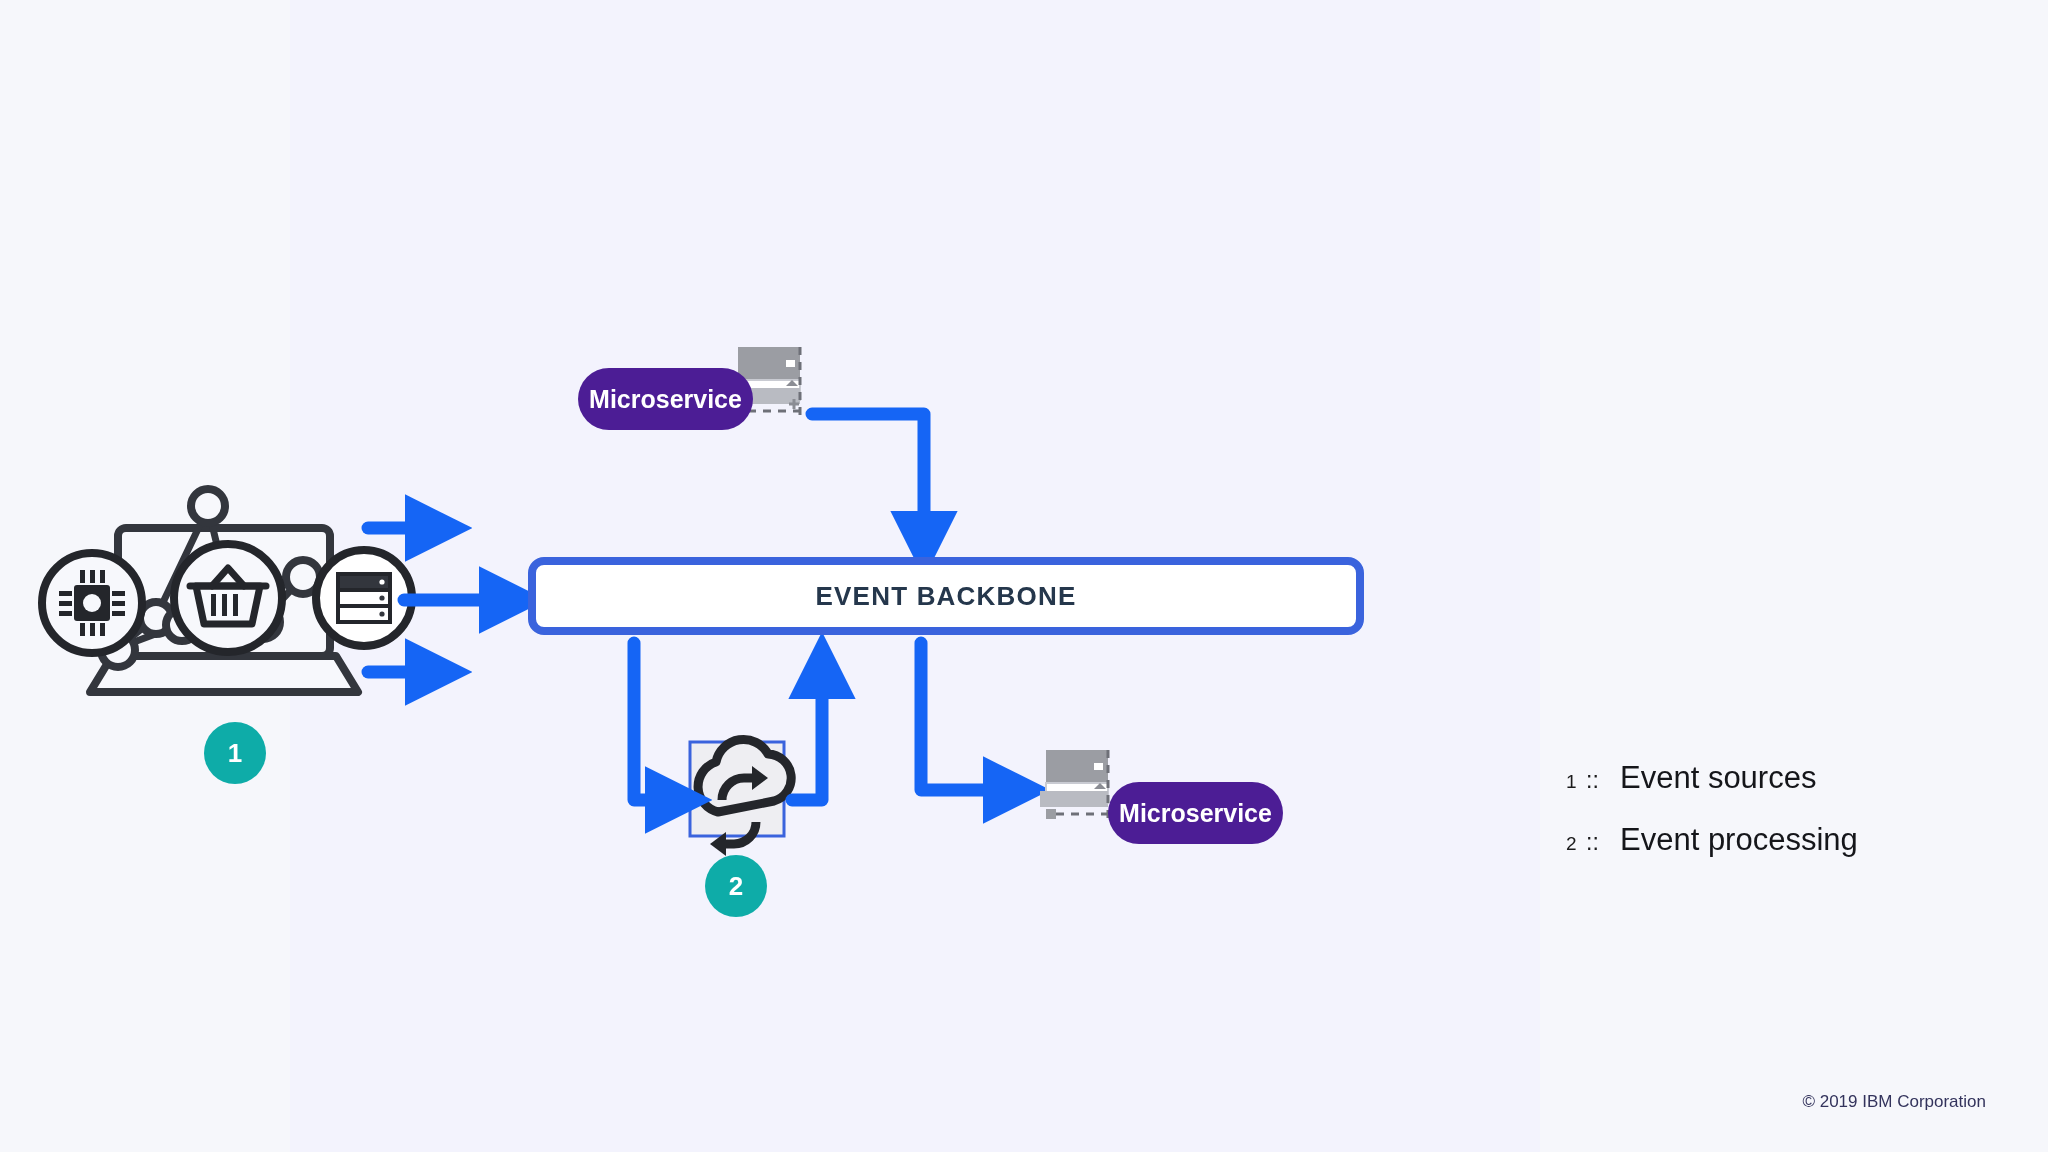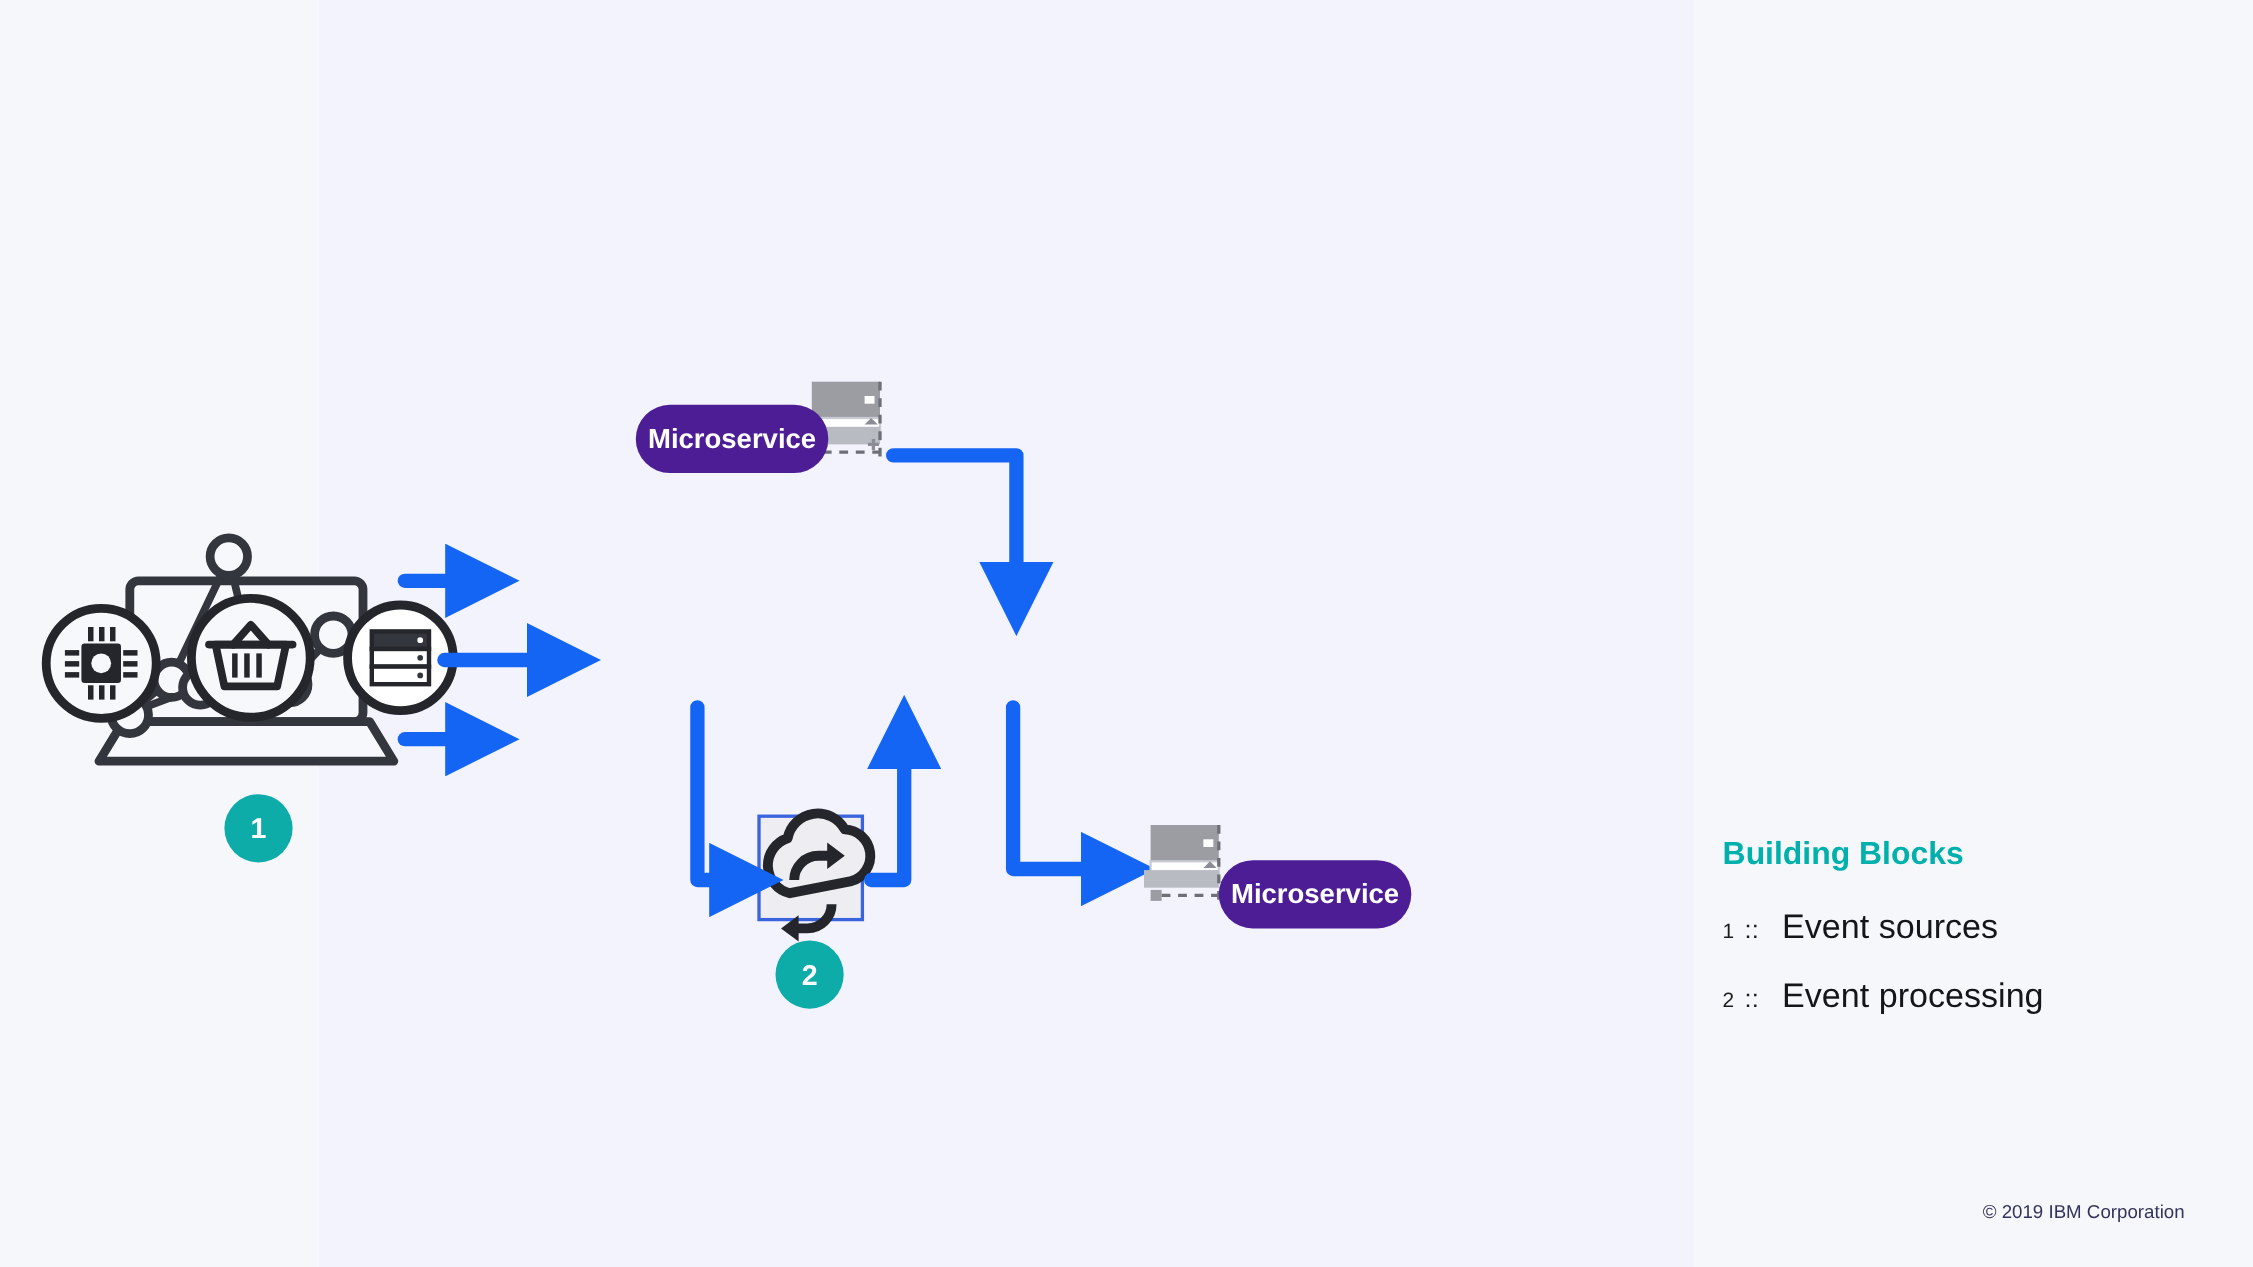--- a/index.html
+++ b/index.html
@@ -310,31 +310,33 @@
       <g fill="#ffffff">
         <rect x="1094" y="763" width="9" height="7"></rect>
       </g>
       <g fill="#8b8d94">
         <path d="M1094 789 l6 -6 l6 6 Z"></path>
       </g>
     </g>
 
   </svg>
 
+  <div class="backbone">
+    <span class="backbone-label">EVENT BACKBONE</span>
+  </div>
 
   <div class="ms-pill top">Microservice</div>
 
   <div class="ms-pill bottom">Microservice</div>
 
   <div class="badge one">1</div>
 
   <div class="badge two">2</div>
 
   <div class="legend">
-    <div class="legend-title">Building Blocks</div>
 
     <div class="legend-row">
       <span class="legend-num">1</span>
       <span class="legend-sep">::</span>
       <span class="legend-text">Event sources</span>
     </div>
 
     <div class="legend-row">
       <span class="legend-num">2</span>
       <span class="legend-sep">::</span>

